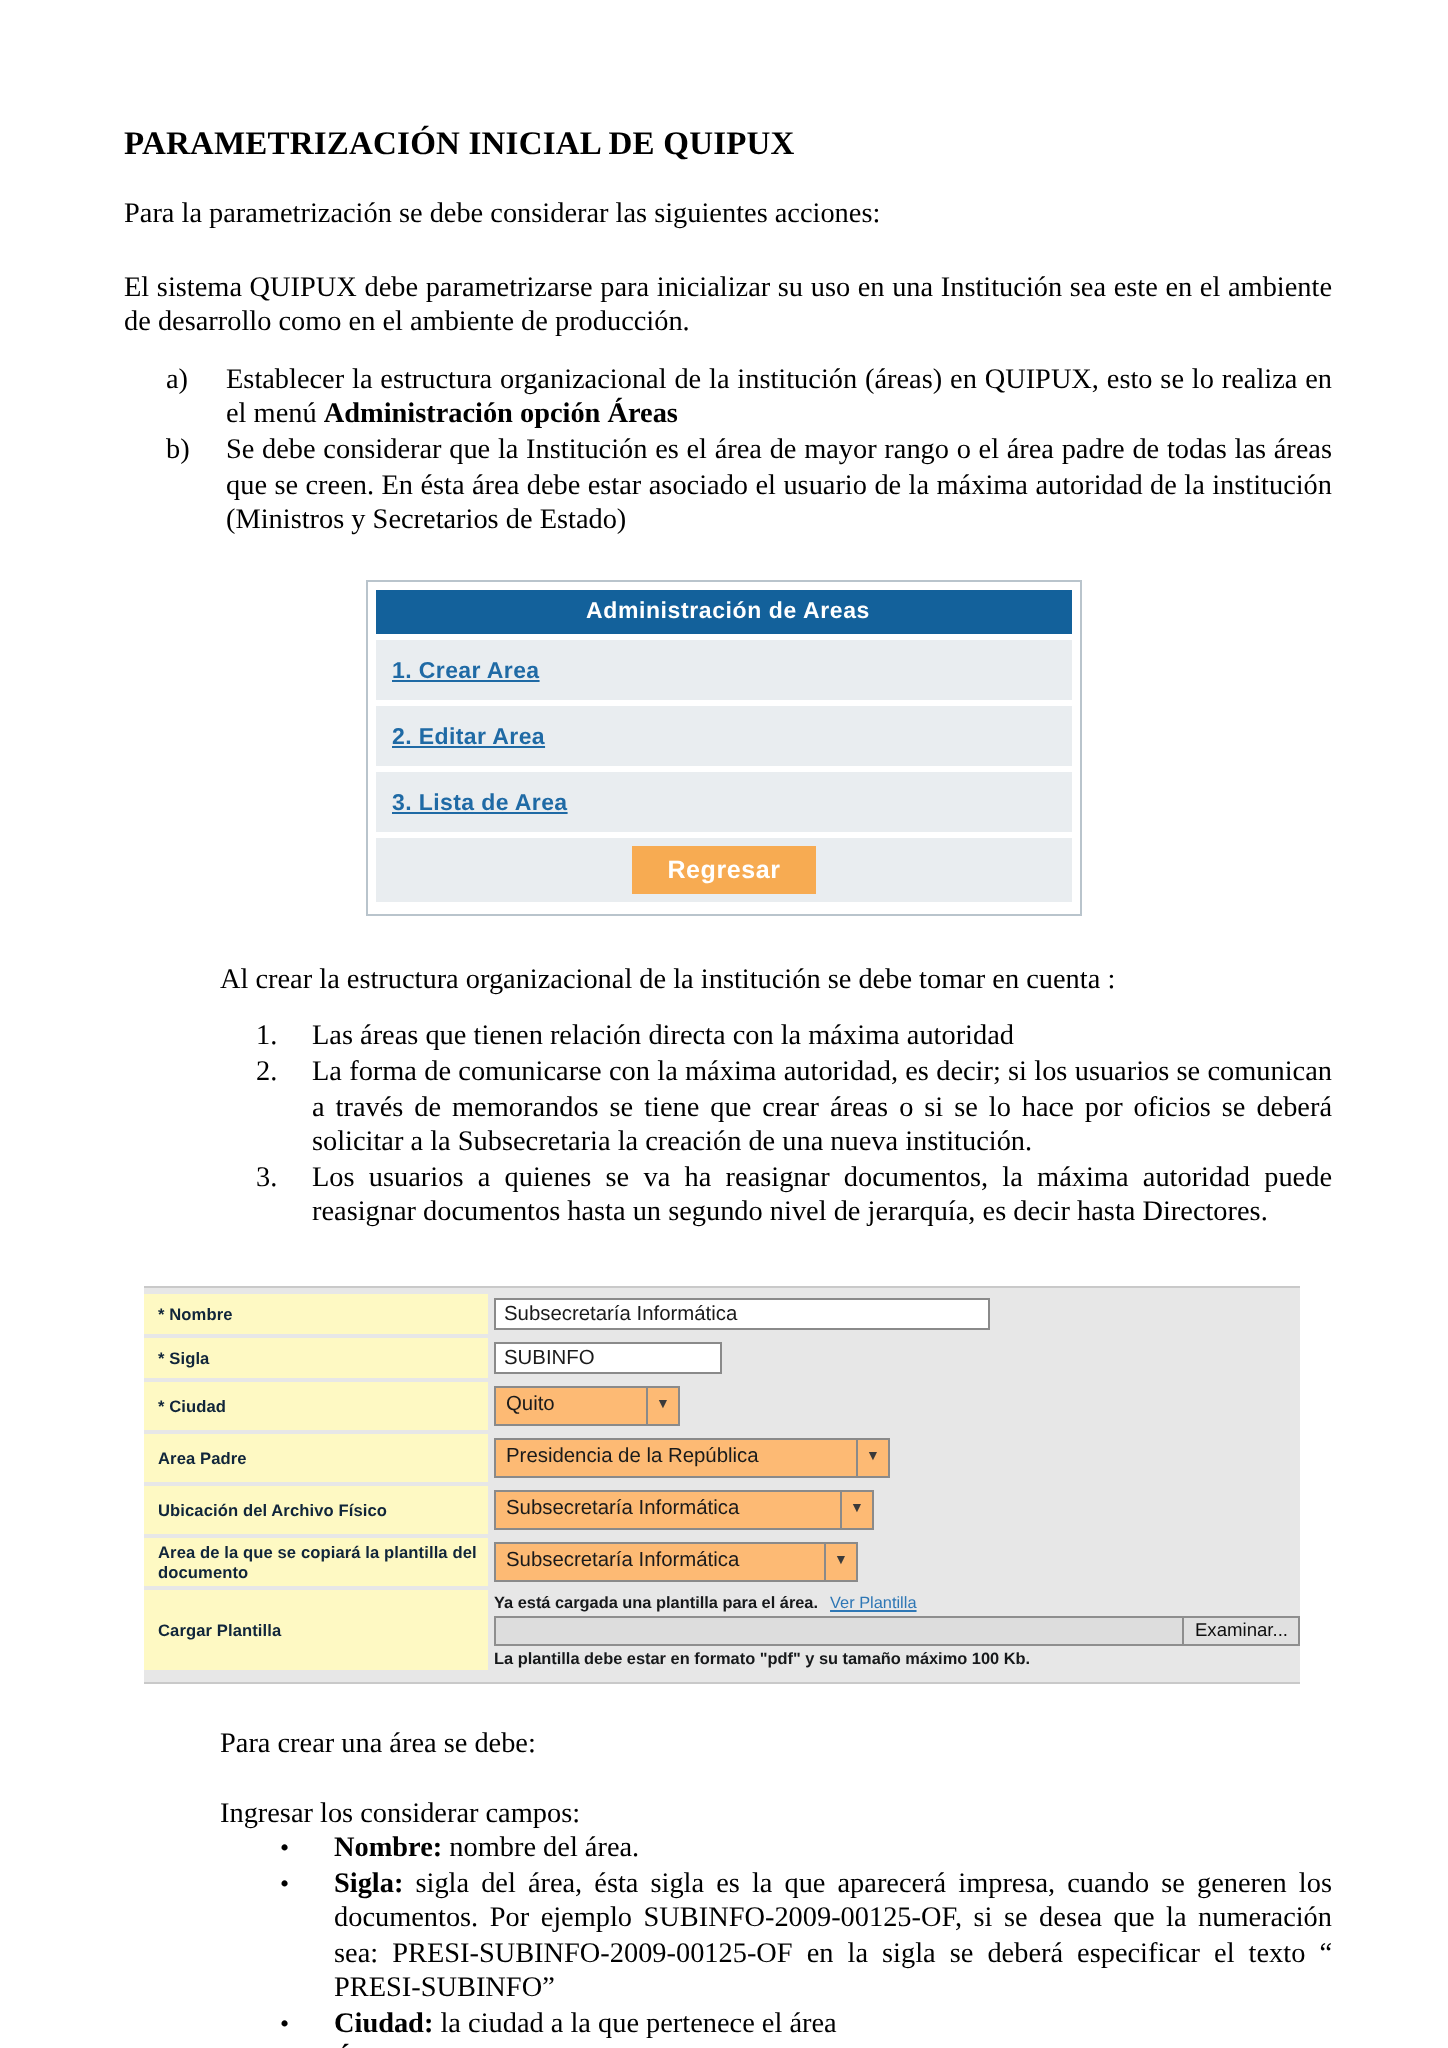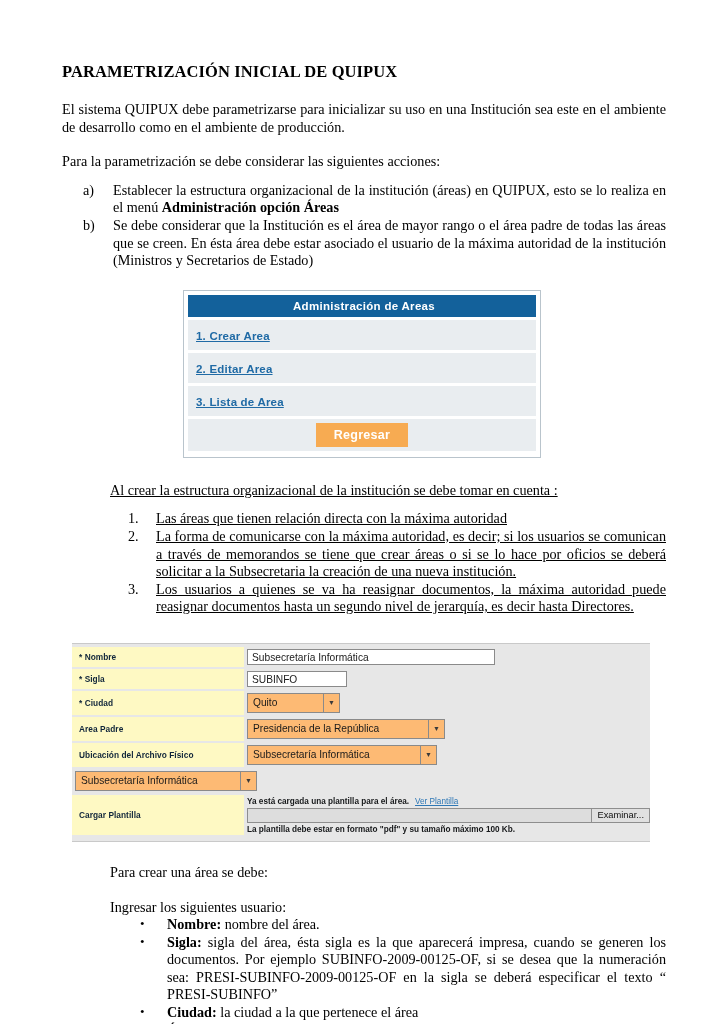--- a/index.html
+++ b/index.html
@@ -105,21 +105,20 @@
     padding: 5px 18px 5px 18px;
     border: 0;
     letter-spacing: 0.3px;
     cursor: pointer;
     font-family: "Liberation Sans", "DejaVu Sans", sans-serif;
   }
 
   
   .indented {
     margin-left: 48px;
-    text-decoration: underline;
   }
   .indented p {
     font-size: 14.2px;
     line-height: 17.6px;
     margin: 0;
   }
   ol.numeric {
     list-style: none;
     margin: 11px 0 0 0;
     padding: 0 0 0 18px;
@@ -180,21 +179,21 @@
     border: 1px solid #8a8a8a;
     font-size: 10.2px;
     color: #1a1a1a;
     padding: 1px 4px 2px 4px;
     box-sizing: border-box;
     height: 16px;
     line-height: 13px;
     font-family: "Liberation Sans", "DejaVu Sans", sans-serif;
   }
   .w-nombre { width: 248px; }
-  .w-sigla  { width: 100px; }
+  .w-sigla  { width: 114px; }
 
   .sel {
     background: #fdba74;
     border: 1px solid #8a8a8a;
     font-size: 10.2px;
     color: #1a1a1a;
     height: 20px;
     box-sizing: border-box;
     display: flex;
     align-items: center;
@@ -295,23 +294,23 @@
     font-size: 13px;
   }
 </style>
 </head>
 <body>
 
 <div class="page">
 
   <h1 class="doc-title">PARAMETRIZACIÓN INICIAL DE QUIPUX</h1>
 
+  <p class="body-par tight">Para la parametrización se debe considerar las siguientes acciones:</p>
+
   <p class="body-par">El sistema QUIPUX debe parametrizarse para inicializar su uso en una Institución sea este en el ambiente de desarrollo como en el ambiente de producción.</p>
-
-  <p class="body-par tight">Para la parametrización se debe considerar las siguientes acciones:</p>
 
   <ol class="alpha">
     <li>
       <span class="marker">a)</span><span>Establecer la estructura organizacional de la institución (áreas) en QUIPUX, esto se lo realiza en el menú </span><b>Administración opción  Áreas</b>
     </li>
     <li>
       <span class="marker">b)</span><span>Se debe considerar que la Institución es el área de mayor rango o el área padre de todas las áreas que se creen. En ésta área debe estar asociado el usuario de la máxima autoridad de la institución (Ministros y Secretarios de Estado)</span>
     </li>
   </ol>
 
@@ -386,20 +385,21 @@
       <div class="fcell-label">Ubicación del Archivo Físico</div>
       <div class="fcell-field">
         <div class="sel w-ubic">
           <span>Subsecretaría Informática</span>
           <span class="arrow">▼</span>
         </div>
       </div>
     </div>
 
     <div class="frow">
+      <div class="fcell-label">Area de la que se copiará la plantilla del documento</div>
       <div class="fcell-field">
         <div class="sel w-copia">
           <span>Subsecretaría Informática</span>
           <span class="arrow">▼</span>
         </div>
       </div>
     </div>
 
     <div class="frow">
       <div class="fcell-label tall">Cargar Plantilla</div>
@@ -412,21 +412,21 @@
           <div class="file-btn">Examinar...</div>
         </div>
         <div class="plantilla-help">La plantilla debe estar en formato "pdf" y su tamaño máximo 100 Kb.</div>
       </div>
     </div>
 
   </div>
 
   <div class="bottom-block">
     <p>Para crear una área se debe:</p>
-    <p class="gap">Ingresar los siguientes usuario:</p>
+    <p class="gap">Ingresar los considerar campos:</p>
     <ul class="bullets">
       <li>
         <span class="bullet">•</span><b>Nombre:</b><span> nombre del área.</span>
       </li>
       <li>
         <span class="bullet">•</span><b>Sigla:</b><span> sigla del área, ésta sigla es la que aparecerá impresa, cuando se generen los documentos. Por ejemplo SUBINFO-2009-00125-OF,  si se desea que la numeración sea: PRESI-SUBINFO-2009-00125-OF  en la sigla se deberá especificar el texto “ PRESI-SUBINFO”</span>
       </li>
       <li>
         <span class="bullet">•</span><b>Ciudad:</b><span> la ciudad a la que pertenece el área</span>
       </li>

